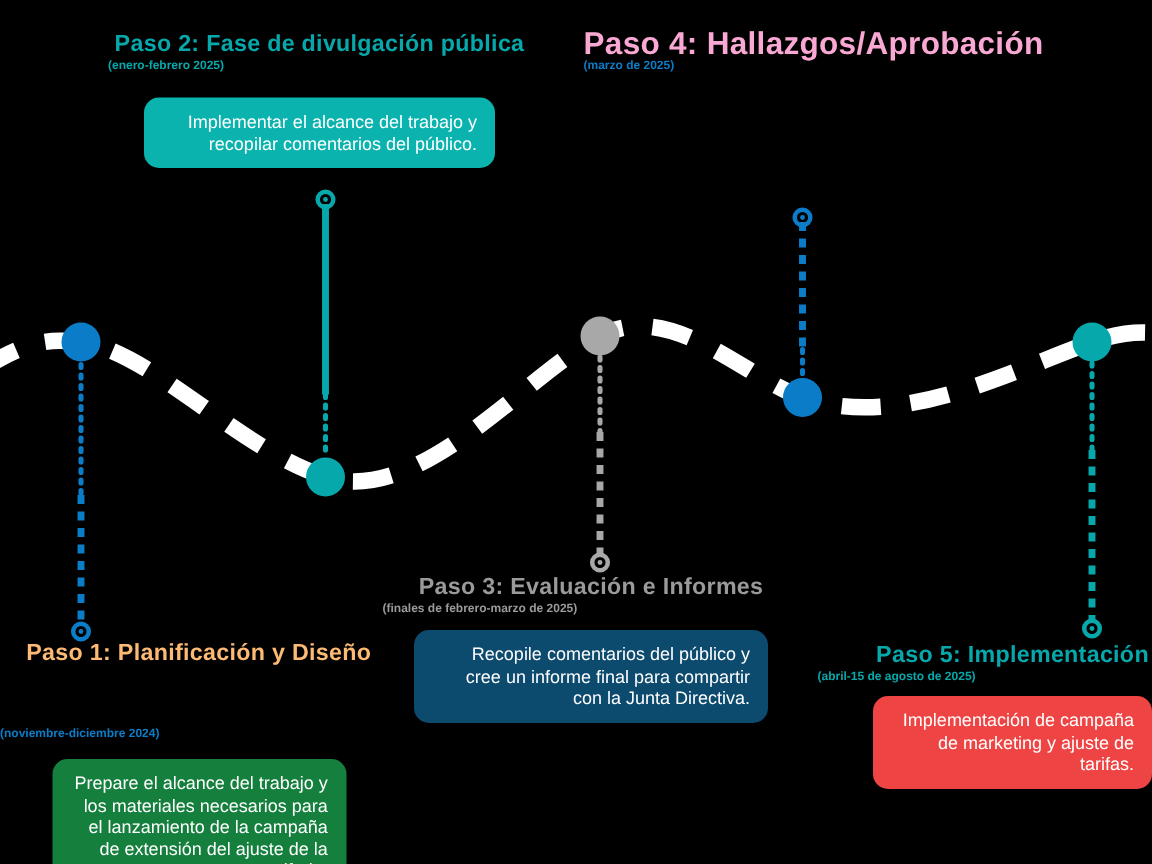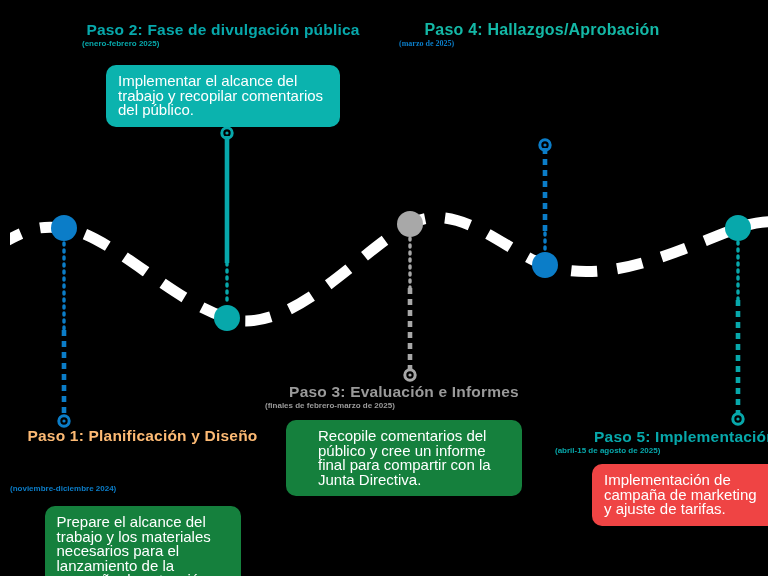--- a/index.html
+++ b/index.html
@@ -3,21 +3,21 @@
 <meta charset="utf-8">
 <style>
   html,body{margin:0;padding:0;}
   body{
     width:768px;height:576px;
     background:#000000;
     font-family:"Liberation Sans", sans-serif;
     overflow:hidden;
     position:relative;
   }
-  #stage{position:absolute;left:10px;top:0;width:656px;height:576px;}
+  #stage{position:absolute;left:0;top:0;width:656px;height:576px;}
   .layer{position:absolute;left:0;top:0;width:768px;height:576px;}
   svg.layer{pointer-events:none;}
 
   .step{position:absolute;}
   .title{
     font-weight:bold;
     letter-spacing:0.2px;
     text-align:center;
     white-space:nowrap;
     font-size:15px;
@@ -26,49 +26,49 @@
   .subtitle{
     font-weight:bold;
     white-space:nowrap;
     font-size:8px;
     line-height:10px;
     margin-top:1px;
   }
   .card{
     border-radius:10px;
     color:#ffffff;
-    font-size:15px;
+    font-size:12px;
     line-height:14.5px;
-    text-align:left;
+    text-align:right;
     padding:9px 12px;
     box-sizing:border-box;
   }
 
   
   #step1{left:0px;top:427px;width:265px;}
   #step1 .title{color:#fdba74;font-size:15.5px;}
   #step1 .subtitle{color:#0b7dc8;margin-top:40px;}
   #step1 .card{background:#15803d;width:196px;margin:12px auto 0 auto;}
 
   
   #step2{left:72px;top:21px;width:282px;}
   #step2 .title{color:#07a8ab;font-size:15.5px;}
   #step2 .subtitle{color:#07a8ab;}
   #step2 .card{background:#0bb3ae;width:234px;margin:16px auto 0 auto;}
 
   
   #step3{left:255px;top:383px;width:278px;}
   #step3 .title{color:#9a9a9a;font-size:15.5px;}
   #step3 .subtitle{color:#9a9a9a;}
-  #step3 .card{background:#15803d;width:236px;margin:9px auto 0 auto;padding-left:32px;}
+  #step3 .card{background:#0c4a6e;width:236px;margin:9px auto 0 auto;padding-left:32px;}
 
   
   #step4{left:389px;top:21px;width:286px;}
-  #step4 .title{color:#14b8a6;font-size:16px;}
-  #step4 .subtitle{color:#0b7dc8;font-family:Liberation Serif, serif;}
+  #step4 .title{color:#f9a8d4;font-size:21px;}
+  #step4 .subtitle{color:#0b7dc8;}
   #step4 .card{background:#0d7fc8;width:214px;margin:16px auto 0 auto;}
 
   
   #step5{left:545px;top:428px;width:260px;}
   #step5 .title{color:#07a8ab;font-size:15.5px;}
   #step5 .subtitle{color:#07a8ab;}
   #step5 .card{background:#ef4444;width:186px;margin:8px auto 0 auto;}
 </style>
 </head>
 <body>

